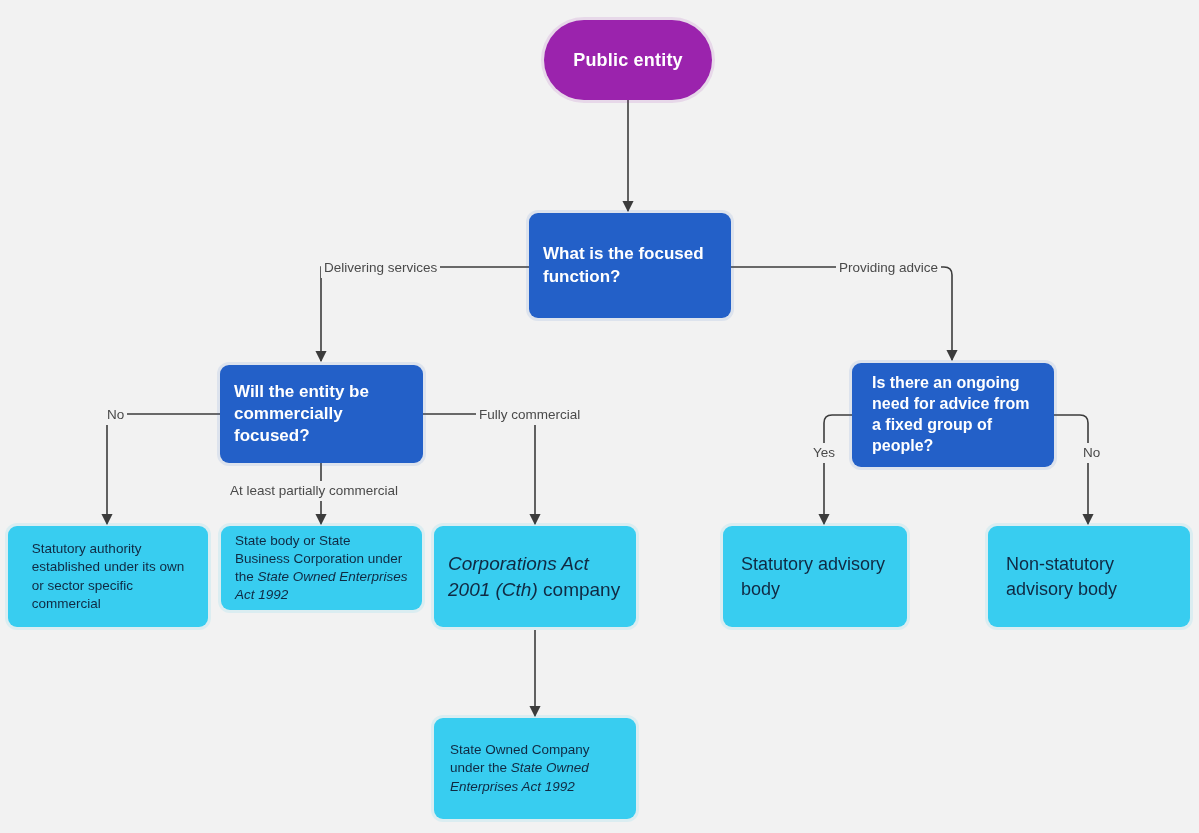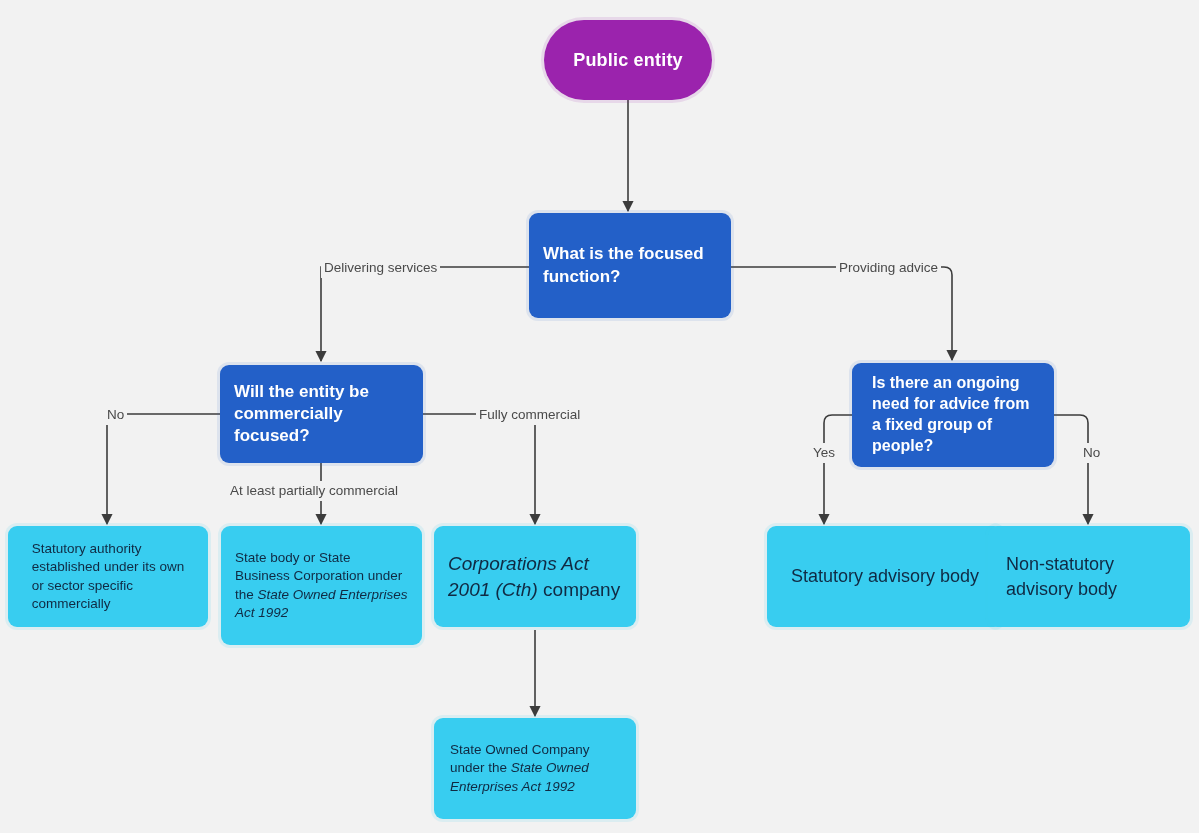--- a/index.html
+++ b/index.html
@@ -99,37 +99,37 @@
 
   <div class="node node-decision" style="left:852px; top:363px; width:202px; height:104px; font-size:16px; padding:0 20px;">
     <span>Is there an ongoing need for advice from a fixed group of people?</span>
   </div>
 
   <div class="node node-result" style="left:8px; top:526px; width:200px; height:101px; font-size:13.5px; padding:0 12px;">
     <span>
       <span>Statutory authority</span><br>
       <span>established under its own</span><br>
       <span>or sector specific</span><br>
-      <span>commercially</span>
+      <span>commercial</span>
     </span>
   </div>
 
-  <div class="node node-result" style="left:221px; top:526px; width:201px; height:119px; font-size:13.5px; padding:0 14px;">
+  <div class="node node-result" style="left:221px; top:526px; width:201px; height:84px; font-size:13.5px; padding:0 14px;">
     <span>
       <span>State body or State Business Corporation under the </span><span class="it">State Owned Enterprises Act 1992</span>
     </span>
   </div>
 
   <div class="node node-result" style="left:434px; top:526px; width:202px; height:101px; font-size:19px; padding:0 14px;">
     <span>
       <span class="it">Corporations Act 2001 (Cth)</span><span> company</span>
     </span>
   </div>
 
-  <div class="node node-result" style="left:723px; top:526px; width:236px; height:101px; font-size:18px; padding:0 18px;margin-left:44px;">
+  <div class="node node-result" style="left:723px; top:526px; width:184px; height:101px; font-size:18px; padding:0 18px;">
     <span>Statutory advisory body</span>
   </div>
 
   <div class="node node-result" style="left:988px; top:526px; width:202px; height:101px; font-size:18px; padding:16px 18px;">
     <span>Non-statutory advisory body</span>
   </div>
 
   <div class="node node-result" style="left:434px; top:718px; width:202px; height:101px; font-size:13.5px; padding:0 16px;">
     <span>
       <span>State Owned Company under the </span><span class="it">State Owned Enterprises Act 1992</span>

